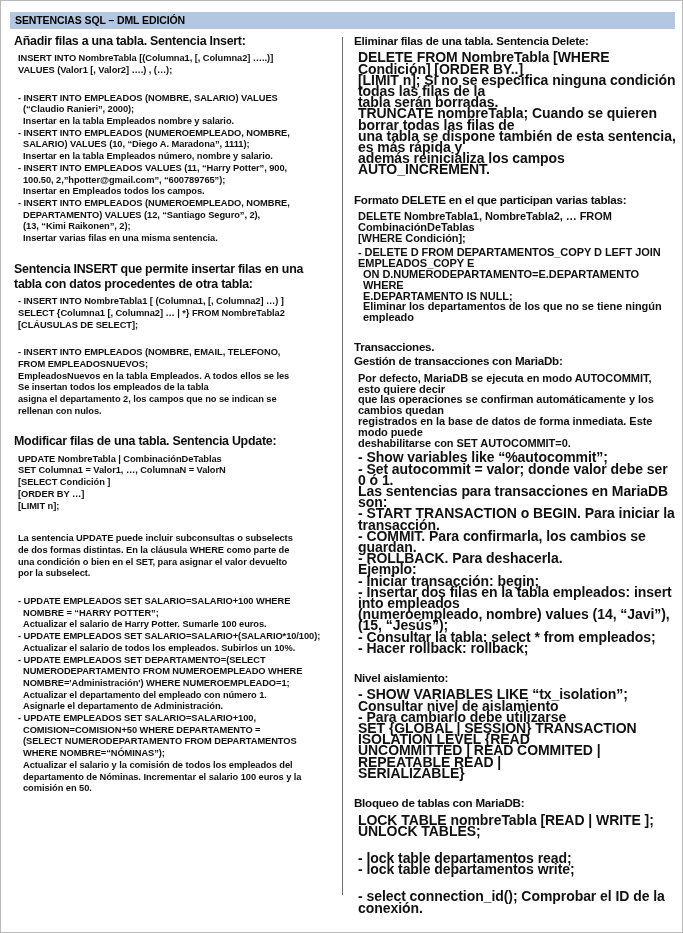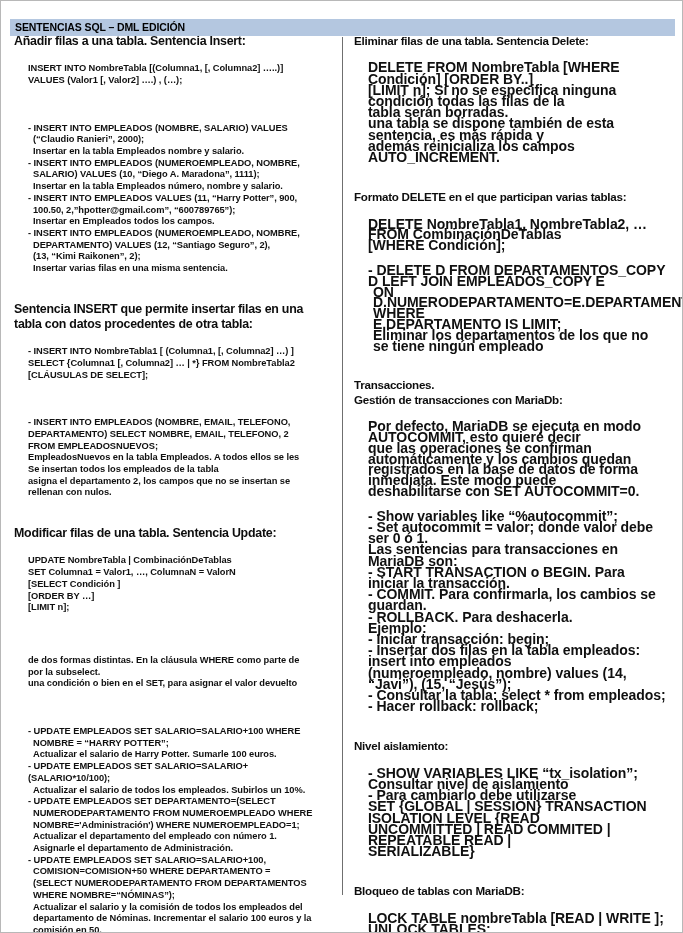--- a/index.html
+++ b/index.html
@@ -18,21 +18,21 @@
     height: 933px;
     box-sizing: border-box;
     background: #ffffff;
     border: 1px solid #b8b8b8;
     overflow: hidden;
   }
   
   .banner {
     position: absolute;
     left: 9px;
-    top: 18px;
+    top: 11px;
     width: 665px;
     height: 17px;
     background: #b4c7e0;
     box-sizing: border-box;
   }
   .banner-text {
     position: absolute;
     left: 5px;
     top: 2px;
     font-size: 10.5px;
@@ -76,34 +76,34 @@
     font-weight: bold;
     line-height: 15.2px;
     letter-spacing: -0.25px;
     color: #0d0d0d;
   }
   h2.sec.small {
     font-size: 11.6px;
     line-height: 14.4px;
   }
   .body {
-    margin: 14px;
+    margin: 4px;
     padding: 0;
     font-size: 9.3px;
     line-height: 11.7px;
     letter-spacing: -0.06px;
     color: #101010;
     font-weight: bold;
   }
   .body.tiny {
     font-size: 14px;
     line-height: 11.2px;
   }
   .body.micro {
-    font-size: 14px;
+    font-size: 11px;
     line-height: 10.8px;
   }
   .ind1 { padding-left: 5px; }
   .gap-m { height: 8px; }
   .gap-l { height: 13px; }
   .blk { display: block; }
 </style>
 </head>
 <body>
 
@@ -145,45 +145,45 @@
 
       <h2 class="sec">Sentencia INSERT que permite insertar filas en una tabla con datos procedentes de otra tabla:</h2>
       <div class="body">
         <span class="blk">- INSERT INTO NombreTabla1 [ (Columna1, [, Columna2] …) ]</span>
         <span class="blk">SELECT {Columna1 [, Columna2] … | *} FROM NombreTabla2</span>
         <span class="blk">[CLÁUSULAS DE SELECT];</span>
       </div>
       <div class="gap-m"></div>
       <div class="body">
         <span class="blk">- INSERT INTO EMPLEADOS (NOMBRE, EMAIL, TELEFONO,</span>
-        <span class="blk">DEPARTAMENTO) SELECT NOMBRE, EMAIL, TELEFONO, 2</span>
         <span class="blk">FROM EMPLEADOSNUEVOS;</span>
         <span class="blk">EmpleadosNuevos en la tabla Empleados. A todos ellos se les</span>
         <span class="blk">Se insertan todos los empleados de la tabla</span>
-        <span class="blk">asigna el departamento 2, los campos que no se insertan se</span>
+        <span class="blk">asigna el departamento 2, los campos que no se indican se</span>
         <span class="blk">rellenan con nulos.</span>
       </div>
 
       <div class="gap-l"></div>
 
       <h2 class="sec">Modificar filas de una tabla. Sentencia Update:</h2>
       <div class="body">
         <span class="blk">UPDATE NombreTabla | CombinaciónDeTablas</span>
         <span class="blk">SET Columna1 = Valor1, …, ColumnaN = ValorN</span>
         <span class="blk">[SELECT Condición ]</span>
         <span class="blk">[ORDER BY …]</span>
         <span class="blk">[LIMIT n];</span>
       </div>
 
       <div class="gap-l"></div>
 
       <div class="body">
+        <span class="blk">La sentencia UPDATE puede incluir subconsultas o subselects</span>
         <span class="blk">de dos formas distintas. En la cláusula WHERE como parte de</span>
+        <span class="blk">una condición o bien en el SET, para asignar el valor devuelto</span>
         <span class="blk">por la subselect.</span>
-        <span class="blk">una condición o bien en el SET, para asignar el valor devuelto</span>
       </div>
       <div class="gap-m"></div>
       <div class="body">
         <span class="blk">- UPDATE EMPLEADOS SET SALARIO=SALARIO+100 WHERE</span>
         <span class="blk ind1">NOMBRE = “HARRY POTTER”;</span>
         <span class="blk ind1">Actualizar el salario de Harry Potter. Sumarle 100 euros.</span>
         <span class="blk micro">- UPDATE EMPLEADOS SET SALARIO=SALARIO+(SALARIO*10/100);</span>
         <span class="blk micro ind1">Actualizar el salario de todos los empleados. Subirlos un 10%.</span>
         <span class="blk">- UPDATE EMPLEADOS SET DEPARTAMENTO=(SELECT</span>
         <span class="blk ind1">NUMERODEPARTAMENTO FROM NUMEROEMPLEADO WHERE</span>
@@ -201,35 +201,36 @@
 
     </div>
 
     <div class="col col-right">
 
       <h2 class="sec small">Eliminar filas de una tabla. Sentencia Delete:</h2>
       <div class="body tiny">
         <span class="blk">DELETE FROM NombreTabla [WHERE Condición] [ORDER BY..]</span>
         <span class="blk">[LIMIT n]; Si no se especifica ninguna condición todas las filas de la</span>
         <span class="blk">tabla serán borradas.</span>
+        <span class="blk">TRUNCATE nombreTabla; Cuando se quieren borrar todas las filas de</span>
         <span class="blk">una tabla se dispone también de esta sentencia, es más rápida y</span>
         <span class="blk">además reinicializa los campos AUTO_INCREMENT.</span>
       </div>
 
       <div class="gap-l"></div>
 
       <h2 class="sec small">Formato DELETE en el que participan varias tablas:</h2>
       <div class="body micro">
         <span class="blk">DELETE NombreTabla1, NombreTabla2, … FROM CombinaciónDeTablas</span>
         <span class="blk">[WHERE Condición];</span>
       </div>
       <div class="body micro">
         <span class="blk">- DELETE D FROM DEPARTAMENTOS_COPY D LEFT JOIN EMPLEADOS_COPY E</span>
         <span class="blk ind1">ON D.NUMERODEPARTAMENTO=E.DEPARTAMENTO WHERE</span>
-        <span class="blk ind1">E.DEPARTAMENTO IS LIMIT;</span>
+        <span class="blk ind1">E.DEPARTAMENTO IS NULL;</span>
         <span class="blk tiny ind1">Eliminar los departamentos de los que no se tiene ningún empleado</span>
       </div>
 
       <div class="gap-l"></div>
 
       <h2 class="sec small">Transacciones.</h2>
       <h2 class="sec small">Gestión de transacciones con MariaDb:</h2>
       <div class="body micro">
         <span class="blk">Por defecto, MariaDB se ejecuta en modo AUTOCOMMIT, esto quiere decir</span>
         <span class="blk">que las operaciones se confirman automáticamente y los cambios quedan</span>

